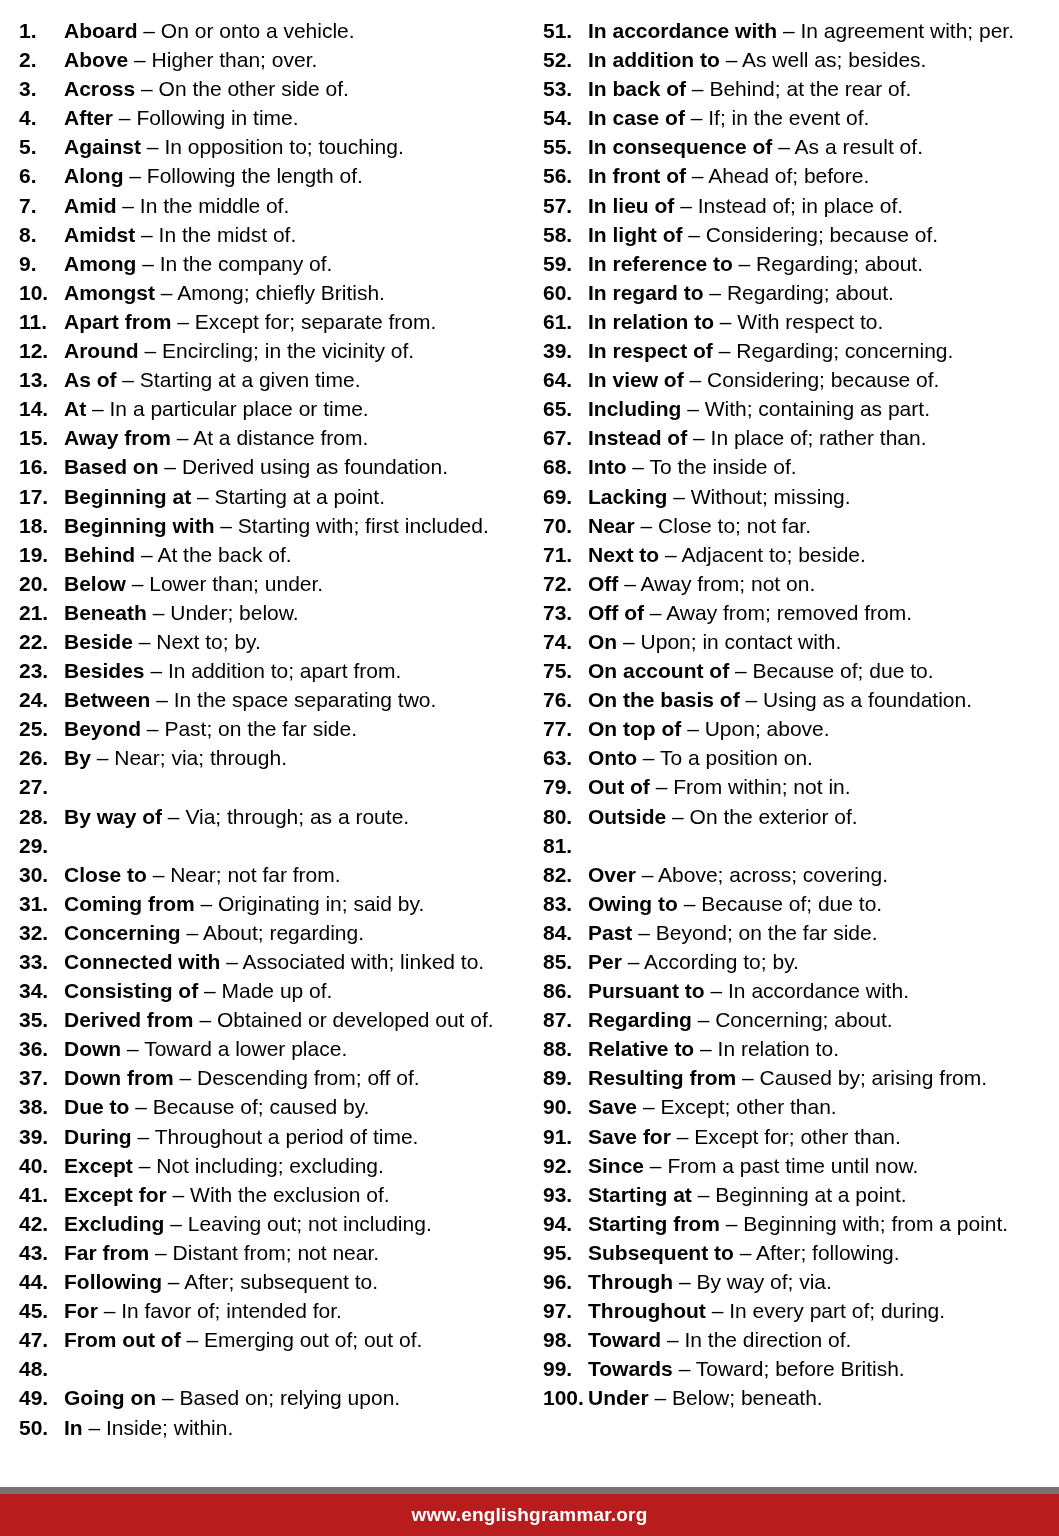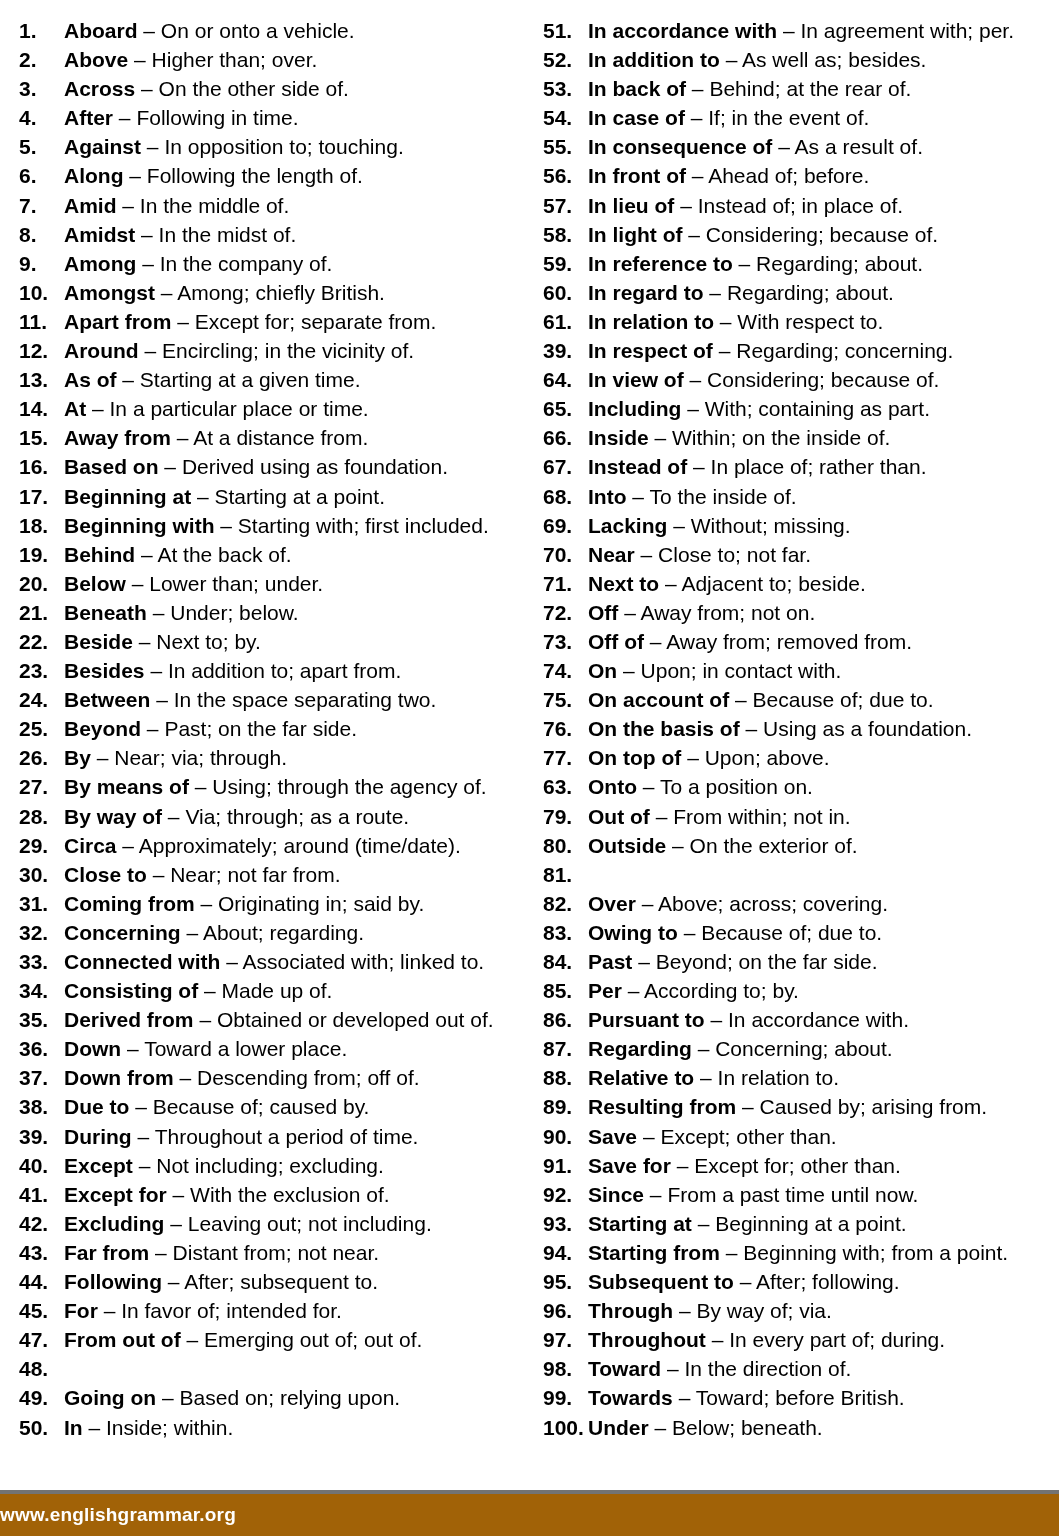--- a/index.html
+++ b/index.html
@@ -43,24 +43,25 @@
   }
   .term {
     font-weight: 700;
   }
   .footer {
     position: absolute;
     left: 0;
     bottom: 0;
     width: 100%;
     height: 42px;
-    background: #a16207;
-    border-top: 4px solid #737373;
+    background: #b91c1c;
+    border-top: 7px solid #737373;
     display: flex;
     align-items: center;
+    justify-content: center;
   }
   .footer-text {
     color: #ffffff;
     font-weight: 700;
     font-size: 19px;
     letter-spacing: 0.2px;
   }
 </style>
 </head>
 <body>
@@ -167,29 +168,27 @@
         <div class="item">
           <span class="num">25.</span>
           <span class="txt"><span class="term">Beyond</span><span> – </span><span>Past; on the far side.</span></span>
         </div>
         <div class="item">
           <span class="num">26.</span>
           <span class="txt"><span class="term">By</span><span> – </span><span>Near; via; through.</span></span>
         </div>
         <div class="item">
           <span class="num">27.</span>
-          <span class="txt"><span class="term">By means of</span><span> – </span><span>Using; through the agency of.</span></span>
         </div>
         <div class="item">
           <span class="num">28.</span>
           <span class="txt"><span class="term">By way of</span><span> – </span><span>Via; through; as a route.</span></span>
         </div>
         <div class="item">
           <span class="num">29.</span>
-          <span class="txt"><span class="term">Circa</span><span> – </span><span>Approximately; around (time/date).</span></span>
         </div>
         <div class="item">
           <span class="num">30.</span>
           <span class="txt"><span class="term">Close to</span><span> – </span><span>Near; not far from.</span></span>
         </div>
         <div class="item">
           <span class="num">31.</span>
           <span class="txt"><span class="term">Coming from</span><span> – </span><span>Originating in; said by.</span></span>
         </div>
         <div class="item">
@@ -313,24 +312,20 @@
           <span class="num">39.</span>
           <span class="txt"><span class="term">In respect of</span><span> – </span><span>Regarding; concerning.</span></span>
         </div>
         <div class="item">
           <span class="num">64.</span>
           <span class="txt"><span class="term">In view of</span><span> – </span><span>Considering; because of.</span></span>
         </div>
         <div class="item">
           <span class="num">65.</span>
           <span class="txt"><span class="term">Including</span><span> – </span><span>With; containing as part.</span></span>
-        </div>
-        <div class="item">
-          <span class="num">66.</span>
-          <span class="txt"><span class="term">Inside</span><span> – </span><span>Within; on the inside of.</span></span>
         </div>
         <div class="item">
           <span class="num">67.</span>
           <span class="txt"><span class="term">Instead of</span><span> – </span><span>In place of; rather than.</span></span>
         </div>
         <div class="item">
           <span class="num">68.</span>
           <span class="txt"><span class="term">Into</span><span> – </span><span>To the inside of.</span></span>
         </div>
         <div class="item">

